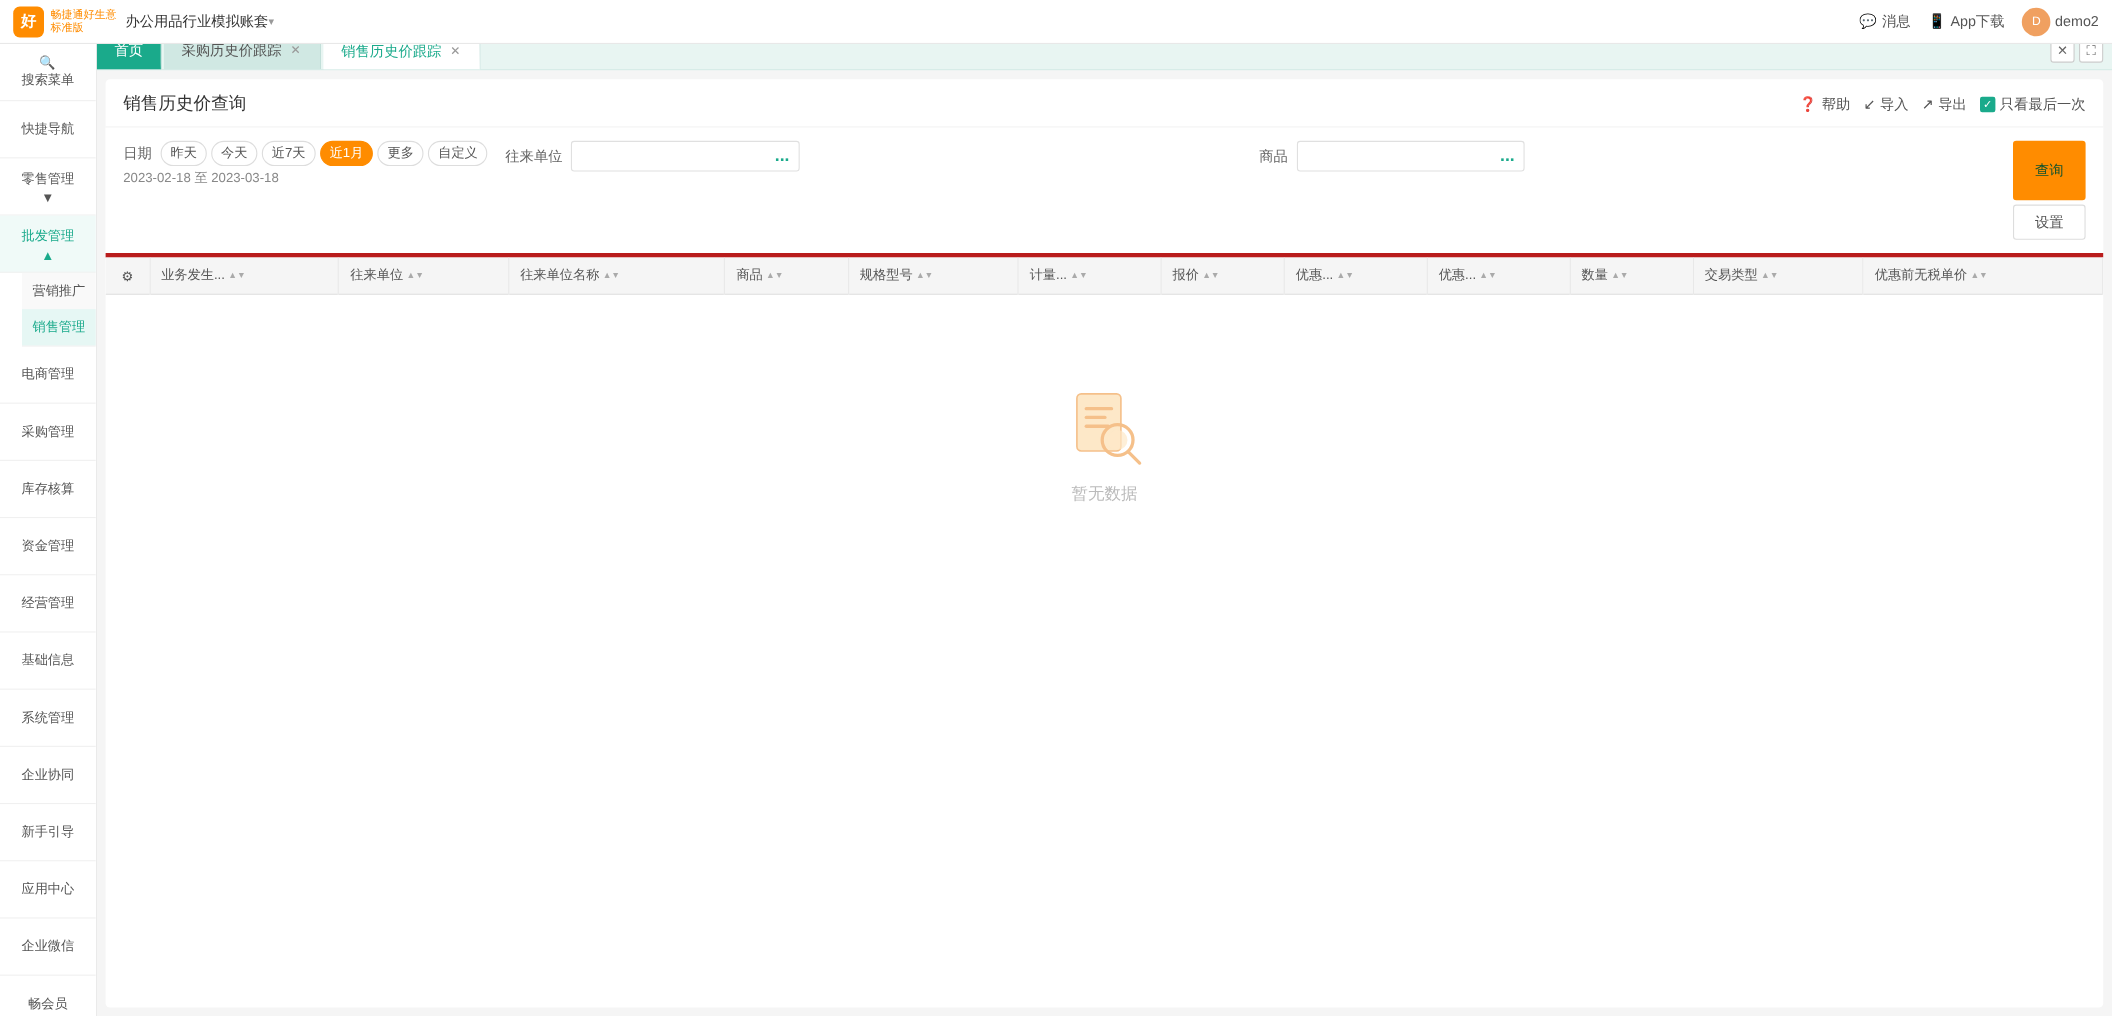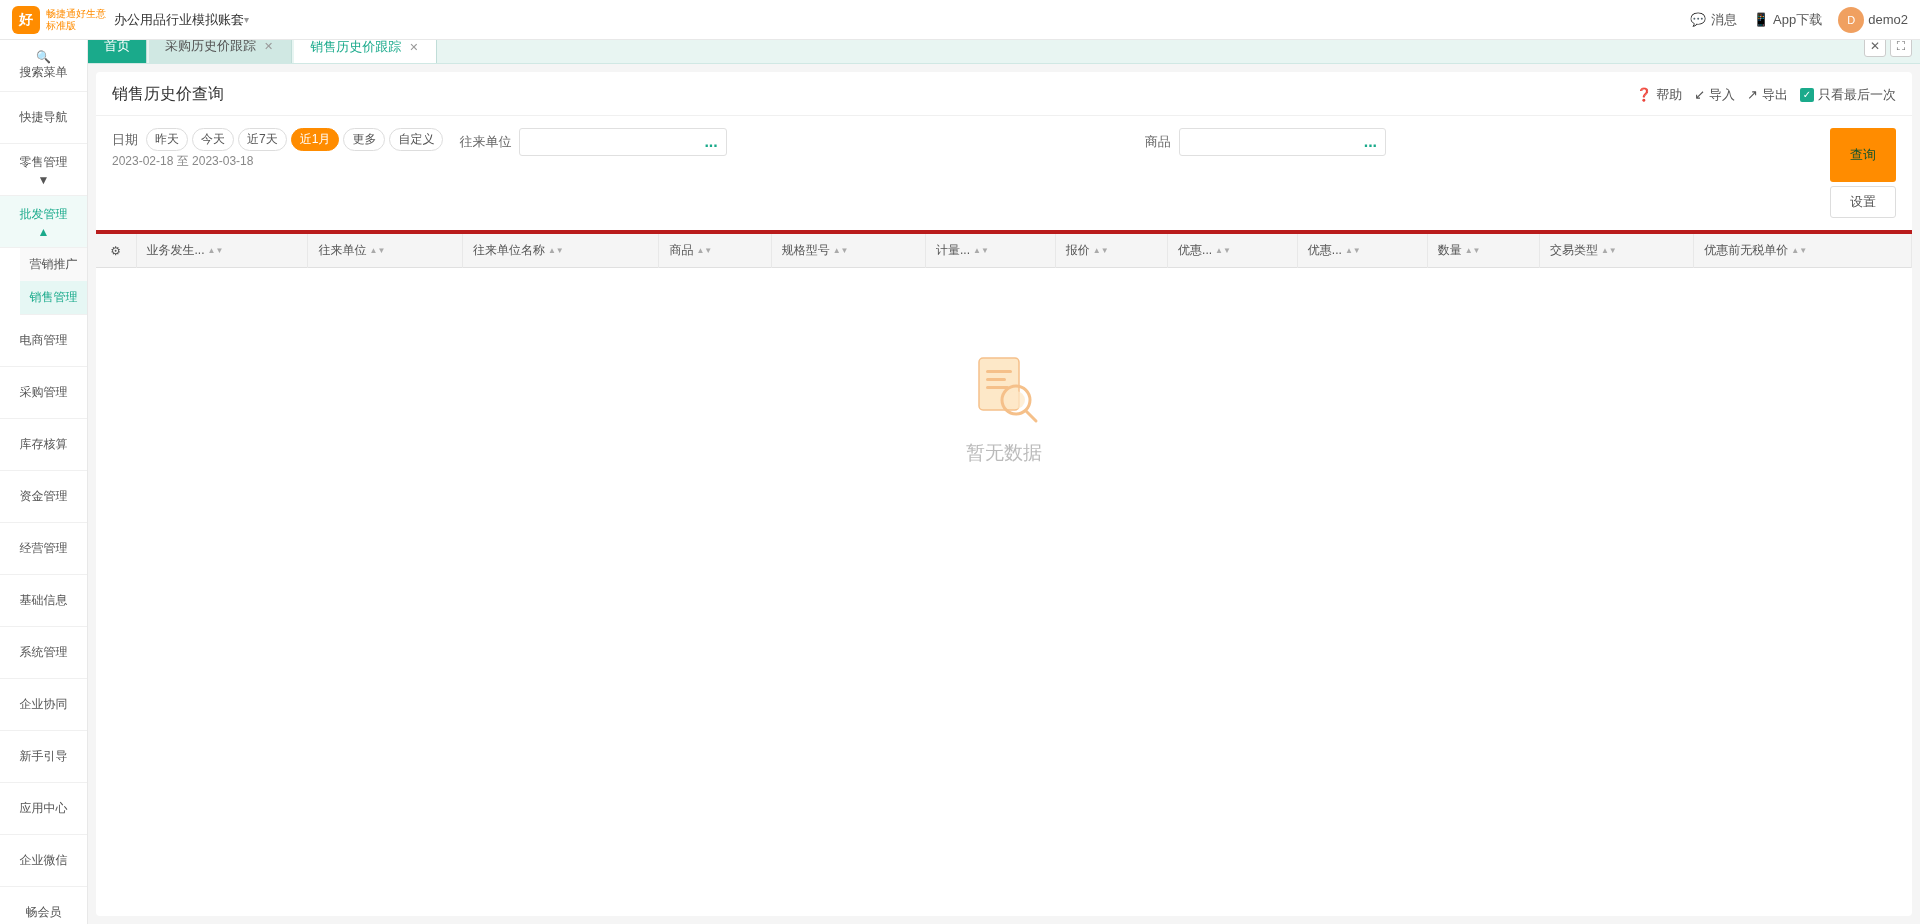--- a/index.html
+++ b/index.html
@@ -416,21 +416,21 @@
       padding: 80px 0;
     }
     .empty-icon {
       width: 80px;
       height: 80px;
       position: relative;
     }
     .empty-text {
       margin-top: 12px;
       color: #bbb;
-      font-size: 19px;
+      font-size: 15px;
     }
 
     
     .gear-cell {
       display: flex;
       align-items: center;
       justify-content: center;
     }
   </style>
 </head>

